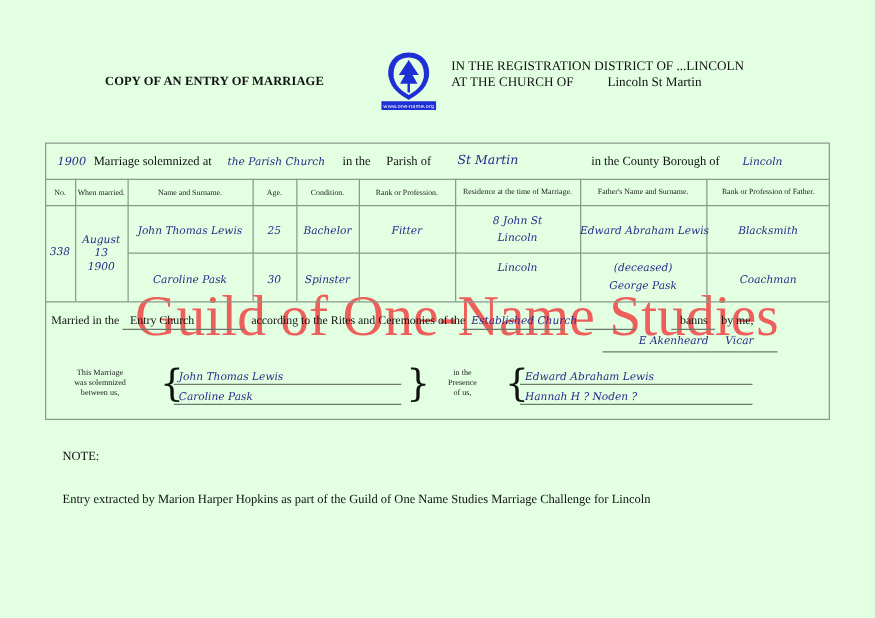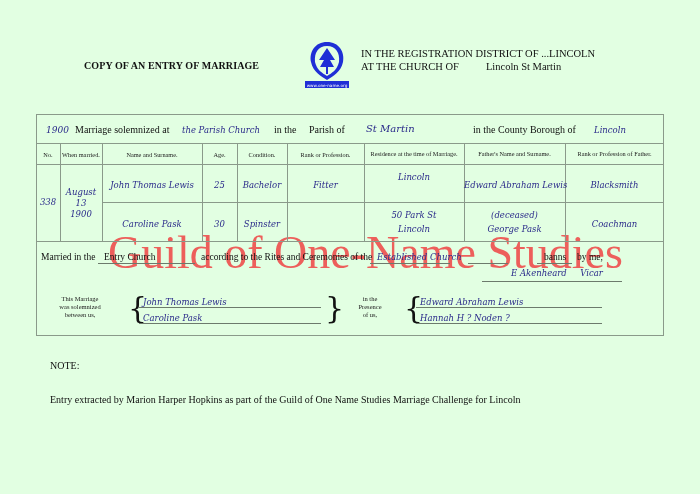--- a/index.html
+++ b/index.html
@@ -92,31 +92,31 @@
   <div>August</div>
   <div>13</div>
   <div>1900</div>
 </div>
 
 <div class="t hand cell" style="left:102px; top:180px; width:100px;">John Thomas Lewis</div>
 <div class="t hand cell" style="left:202px; top:180px; width:35px;">25</div>
 <div class="t hand cell" style="left:237px; top:180px; width:50px;">Bachelor</div>
 <div class="t hand cell" style="left:287px; top:180px; width:77px;">Fitter</div>
 <div class="t hand cell" style="left:364px; top:170px; width:100px; line-height:14px;">
+  <div>8 John St</div>
   <div>Lincoln</div>
 </div>
 <div class="t hand cell" style="left:464px; top:180px; width:101px;">Edward Abraham Lewis</div>
 <div class="t hand cell" style="left:565px; top:180px; width:99px;">Blacksmith</div>
 
 <div class="t hand cell" style="left:102px; top:219px; width:100px;">Caroline Pask</div>
 <div class="t hand cell" style="left:202px; top:219px; width:35px;">30</div>
 <div class="t hand cell" style="left:237px; top:219px; width:50px;">Spinster</div>
 <div class="t hand cell" style="left:287px; top:219px; width:77px;"></div>
 <div class="t hand cell" style="left:364px; top:208px; width:100px; line-height:14px;">
-  <div>50 Park St</div>
   <div>Lincoln</div>
 </div>
 <div class="t hand cell" style="left:464px; top:208px; width:101px; line-height:14px;">
   <div>(deceased)</div>
   <div>George Pask</div>
 </div>
 <div class="t hand cell" style="left:565px; top:219px; width:99px;">Coachman</div>
 
 <div class="t" style="left:41px; top:252px; font-size:9.5px;">Married in the</div>
 <div class="t" style="left:104px; top:252px; font-size:9.5px;">Entry Church</div>

